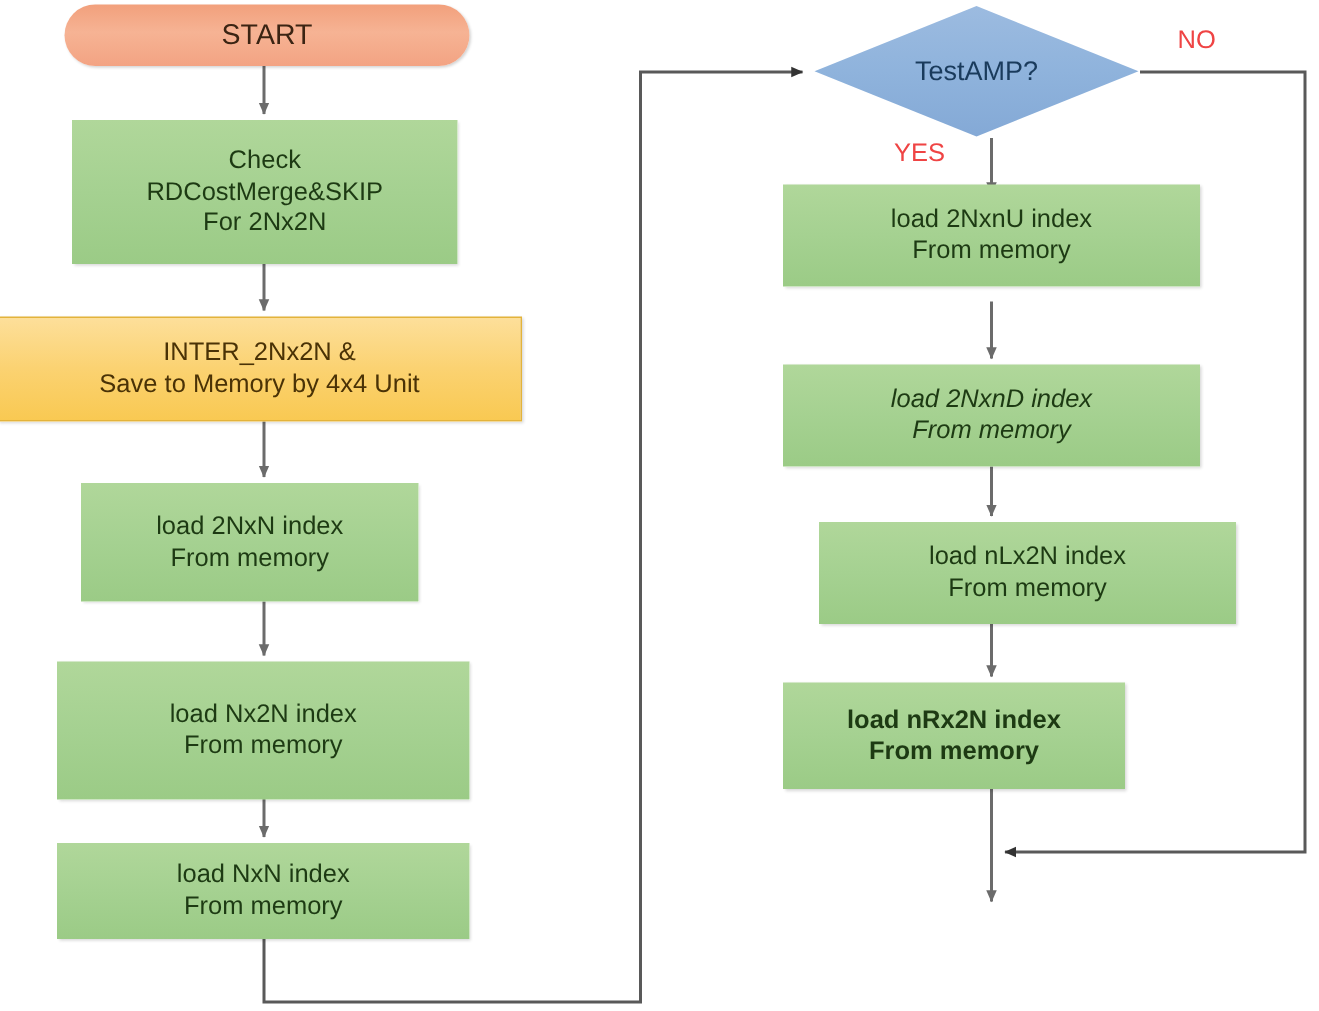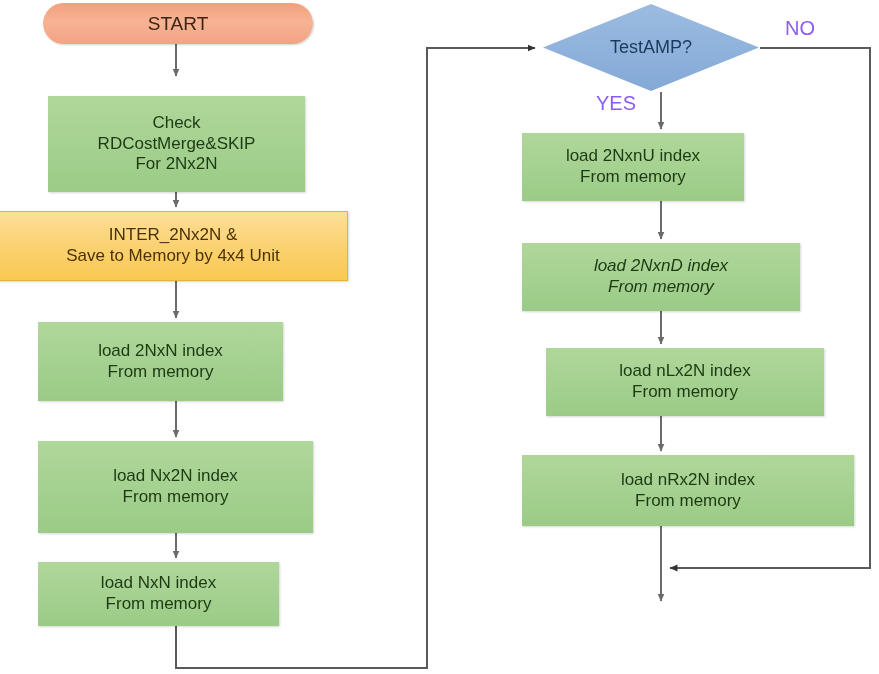--- a/index.html
+++ b/index.html
@@ -63,22 +63,22 @@
     position: absolute;
     left: 0;
     top: 0;
   }
   .diamond-label {
     position: relative;
     z-index: 2;
   }
   .edge-label {
     position: absolute;
-    font-size: 20px;
-    color: #8b5cf6;
+    font-size: 17px;
+    color: #ef4444;
     background: #ffffff;
     padding: 0 2px;
   }
   svg.wires {
     position: absolute;
     left: 0;
     top: 0;
     width: 879px;
     height: 674px;
     pointer-events: none;
@@ -112,60 +112,60 @@
     <line x1="661" y1="92" x2="661" y2="129" stroke="#6b6b6b" stroke-width="2" marker-end="url(#ahg)"></line>
 
     <line x1="661" y1="201" x2="661" y2="239" stroke="#6b6b6b" stroke-width="2" marker-end="url(#ahg)"></line>
     <line x1="661" y1="311" x2="661" y2="344" stroke="#6b6b6b" stroke-width="2" marker-end="url(#ahg)"></line>
     <line x1="661" y1="416" x2="661" y2="451" stroke="#6b6b6b" stroke-width="2" marker-end="url(#ahg)"></line>
     <line x1="661" y1="526" x2="661" y2="601" stroke="#6b6b6b" stroke-width="2" marker-end="url(#ahg)"></line>
   </svg>
 
   <div class="node node-start" style="left:43px; top:3px; width:270px; height:41px;">START</div>
 
-  <div class="node node-proc" style="left:48px; top:96px; width:257px; height:96px;">Check
+  <div class="node node-proc" style="left:48px; top:80px; width:257px; height:96px;">Check
 RDCostMerge&amp;SKIP
 For 2Nx2N</div>
 
   <div class="node node-mem" style="left:-2px; top:211px; width:350px; height:70px;">INTER_2Nx2N &amp;
 Save to Memory by 4x4 Unit</div>
 
-  <div class="node node-proc" style="left:38px; top:322px; width:245px; height:79px;">load 2NxN index
+  <div class="node node-proc" style="left:54px; top:322px; width:225px; height:79px;">load 2NxN index
 From memory</div>
 
   <div class="node node-proc" style="left:38px; top:441px; width:275px; height:92px;">load Nx2N index
 From memory</div>
 
-  <div class="node node-proc" style="left:38px; top:562px; width:241px; height:64px;">load NxN index
+  <div class="node node-proc" style="left:38px; top:562px; width:275px; height:64px;">load NxN index
 From memory</div>
 
   <div class="node node-decision" style="left:542px; top:3px; width:218px; height:89px;">
     <svg class="diamond-svg" width="218" height="89" viewBox="0 0 218 89">
       <defs>
         <linearGradient id="dg" x1="0" y1="0" x2="0" y2="1">
           <stop offset="0%" stop-color="#9cbbe0"></stop>
           <stop offset="50%" stop-color="#8fb3dc"></stop>
           <stop offset="100%" stop-color="#84a9d6"></stop>
         </linearGradient>
       </defs>
       <polygon points="109,1 217,44.5 109,88 1,44.5" fill="url(#dg)"></polygon>
     </svg>
     <span class="diamond-label">TestAMP?</span>
   </div>
 
-  <div class="node node-proc" style="left:522px; top:133px; width:222px; height:68px;">load 2NxnU index
+  <div class="node node-proc" style="left:522px; top:123px; width:278px; height:68px;">load 2NxnU index
 From memory</div>
 
   <div class="node node-proc" style="left:522px; top:243px; width:278px; height:68px;font-style:italic;">load 2NxnD index
 From memory</div>
 
   <div class="node node-proc" style="left:546px; top:348px; width:278px; height:68px;">load nLx2N index
 From memory</div>
 
-  <div class="node node-proc" style="left:522px; top:455px; width:332px; height:71px;">load nRx2N index
+  <div class="node node-proc" style="left:522px; top:455px; width:228px; height:71px;font-weight:bold;">load nRx2N index
 From memory</div>
 
 
   <div class="edge-label" style="left:594px; top:92px;">YES</div>
 
   <div class="edge-label" style="left:783px; top:17px;">NO</div>
 
 </div>
 
 </body></html>

